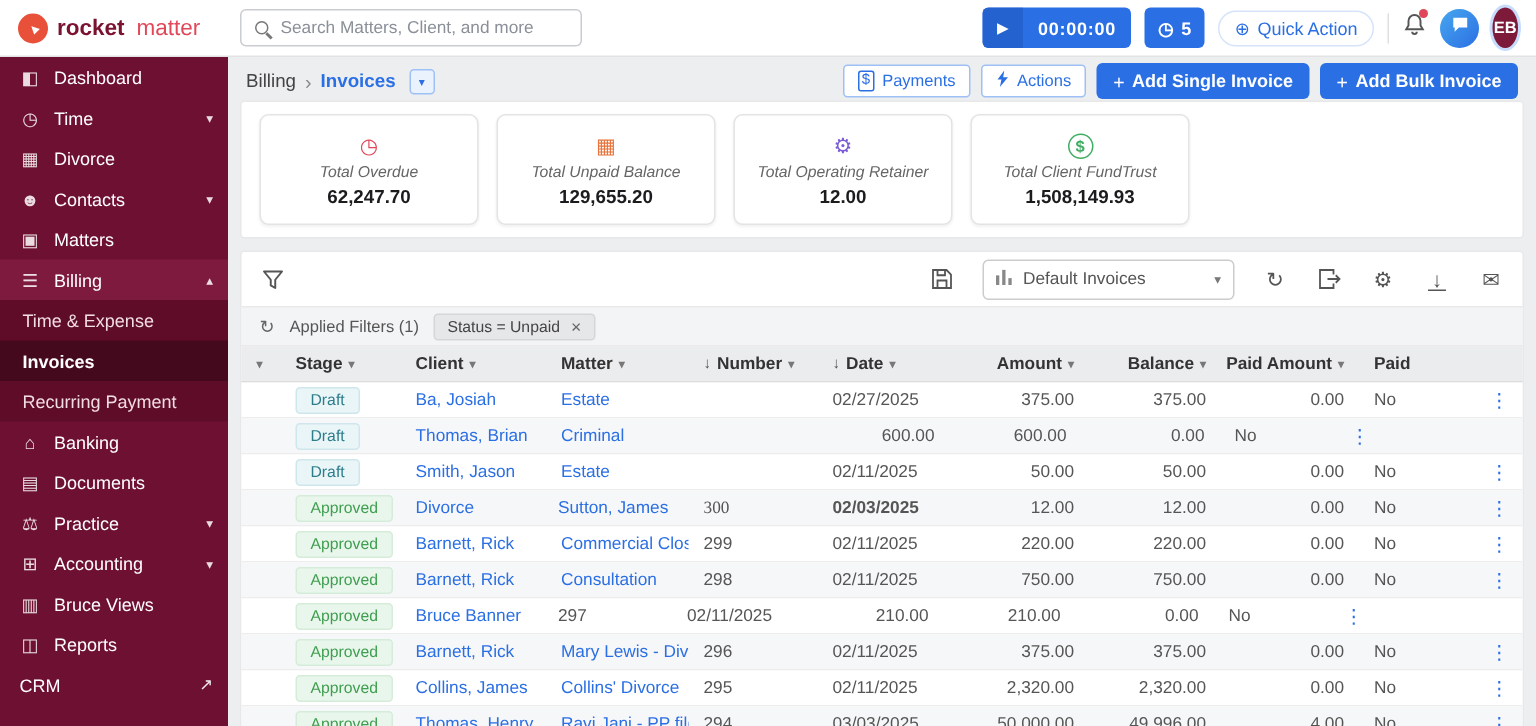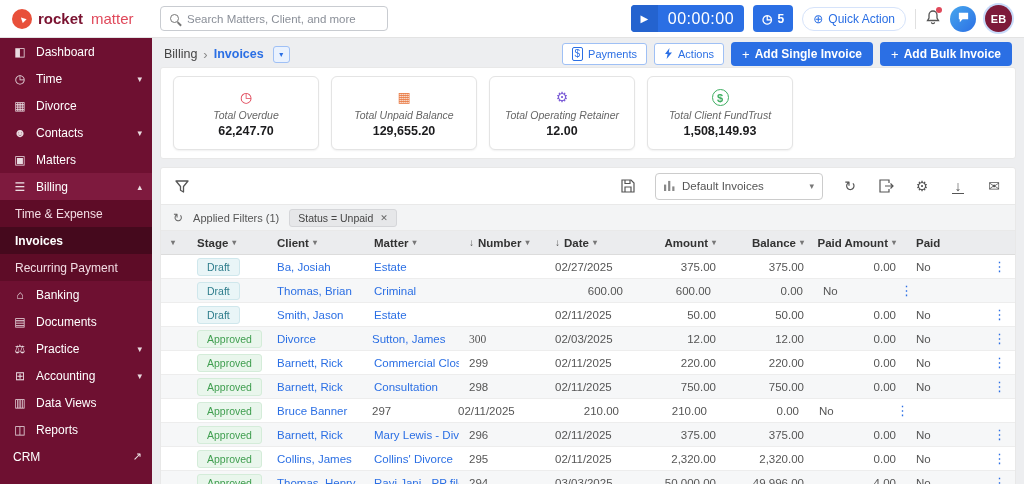--- a/index.html
+++ b/index.html
@@ -22,31 +22,31 @@
     border:1px solid #c9ccd1; border-radius:4px; padding:0 9px; background:#fff; }
   .mag { width:9px; height:9px; border:1.5px solid #777; border-radius:50%; position:relative; flex:none; }
   .mag::after { content:""; position:absolute; width:5px; height:1.5px; background:#777;
     transform:rotate(45deg); right:-4px; bottom:-2px; }
   .search input { border:0; outline:0; font-size:11.5px; color:#555; width:100%; font-family:inherit; background:transparent; }
   .search input::placeholder { color:#8a8f98; }
   .top-right { margin-left:auto; display:flex; align-items:center; gap:9px; }
   .timer-pill { display:flex; align-items:center; height:27px; background:#2b6fe4; border-radius:4px; color:#fff; overflow:hidden; }
   .timer-play { width:27px; height:27px; display:flex; align-items:center; justify-content:center;
     font-size:10px; background:#2463cf; }
-  .timer-time { padding:0 10px; font-size:16px; font-weight:normal; letter-spacing:.5px; }
+  .timer-time { padding:0 10px; font-size:12px; font-weight:bold; letter-spacing:.5px; }
   .count-pill { display:flex; align-items:center; gap:5px; height:27px; background:#2b6fe4; color:#fff;
     border-radius:4px; padding:0 9px; font-size:12px; font-weight:bold; }
   .quick-action { display:flex; align-items:center; gap:5px; color:#2b6fe4; font-size:12px;
     border:1px solid #d6e3fa; border-radius:14px; padding:4px 10px; background:#fff; cursor:pointer; }
   .tb-divider { width:1px; height:20px; background:#e0e0e0; }
   .bell-wrap { position:relative; display:flex; cursor:pointer; }
   .bell-dot { position:absolute; top:-2px; right:-1px; width:6px; height:6px; border-radius:50%; background:#e0485a; }
   .chat-btn { width:26px; height:26px; border-radius:50%; background:linear-gradient(135deg,#47a7ee,#2b6fe4);
     display:flex; align-items:center; justify-content:center; cursor:pointer; }
-  .avatar { width:27px; height:27px; border-radius:50%; background:#7d1a3a; color:#fff; font-size:11px;
+  .avatar { width:17px; height:27px; border-radius:50%; background:#7d1a3a; color:#fff; font-size:11px;
     font-weight:bold; display:flex; align-items:center; justify-content:center; box-shadow:0 0 0 2px #c7dbfa; cursor:pointer; }
   
   .sidebar { position:absolute; top:38px; left:0; bottom:0; width:152px; background:#6e1031; overflow:hidden; }
   .side-item { display:flex; align-items:center; gap:9px; height:27px; padding:0 10px 0 13px;
     color:#fff; font-size:12px; cursor:pointer; }
   .side-item .s-icon { width:14px; font-size:12px; opacity:.85; text-align:center; flex:none; }
   .side-item .chev { margin-left:auto; font-size:9px; opacity:.85; }
   .side-item .ext { margin-left:auto; font-size:11px; opacity:.9; }
   .side-item.active { background:#7e1a3e; }
   .sub-panel { background:#5e0c27; }
@@ -214,21 +214,21 @@
         <span>Practice</span>
         <span class="chev">▾</span>
       </div>
       <div class="side-item">
         <span class="s-icon">⊞</span>
         <span>Accounting</span>
         <span class="chev">▾</span>
       </div>
       <div class="side-item">
         <span class="s-icon">▥</span>
-        <span>Data Views</span>
+        <span>Bruce Views</span>
       </div>
       <div class="side-item">
         <span class="s-icon">◫</span>
         <span>Reports</span>
       </div>
       <div class="side-item">
         <span>CRM</span>
         <span class="ext">↗</span>
       </div>
     </nav>
@@ -485,21 +485,21 @@
           </div>
           <div class="td" style="width: 95px;">
             <span class="link">Divorce</span>
           </div>
           <div class="td" style="width: 97px;">
             <span class="link">Sutton, James</span>
           </div>
           <div class="td" style="width: 86px; font-family: Liberation Serif, serif;">
             <span>300</span>
           </div>
-          <div class="td" style="width: 93px;">
+          <div class="td" style="width: 93px; font-weight: bold;">
             <span>02/03/2025</span>
           </div>
           <div class="td right" style="width: 88px;">
             <span>12.00</span>
           </div>
           <div class="td right" style="width: 88px;">
             <span>12.00</span>
           </div>
           <div class="td right" style="width: 92px;">
             <span>0.00</span>

